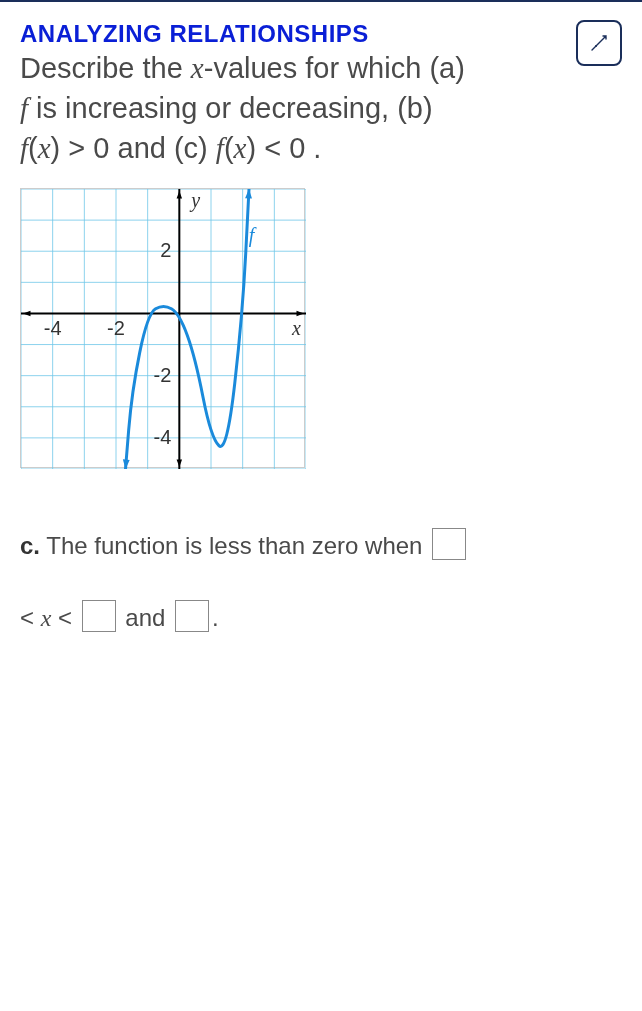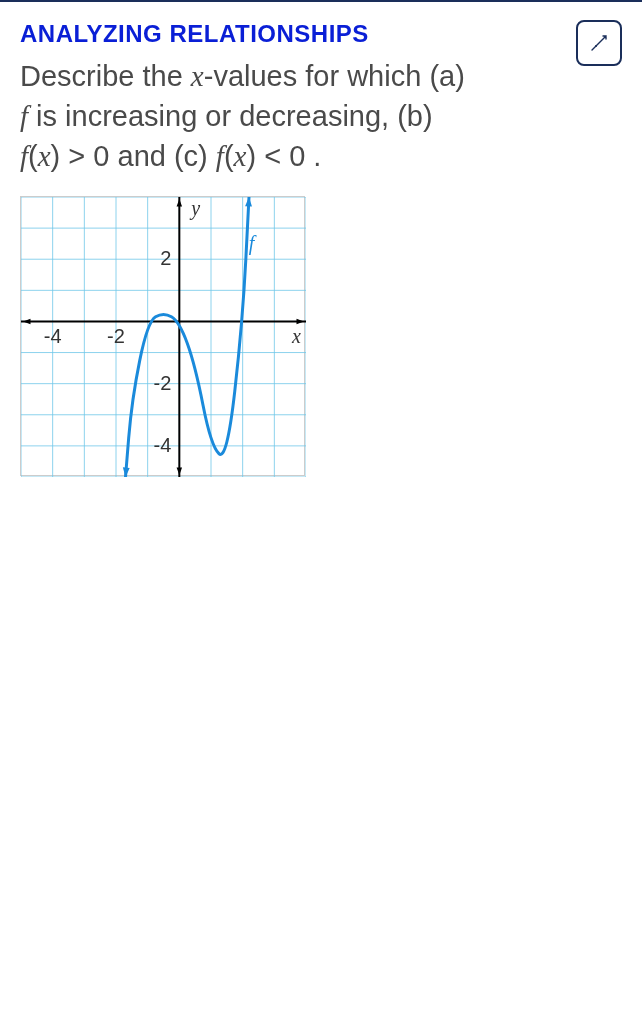--- a/index.html
+++ b/index.html
@@ -25,21 +25,20 @@
     display: flex;
     align-items: center;
     justify-content: center;
     cursor: pointer;
   }
   .heading {
     color: #0a1fd6;
     font-weight: bold;
     font-size: 24px;
     letter-spacing: 0.5px;
-    margin-bottom: 8px;
   }
   .prompt {
     font-size: 29px;
     line-height: 1.38;
     color: #4a4a4a;
     max-width: 480px;
     margin-bottom: 20px;
   }
   .italic { font-style: italic; font-family: 'Times New Roman', Times, serif; }
   .mathit { font-style: italic; font-family: 'Times New Roman', Times, serif; }
@@ -122,14 +121,19 @@
       <polygon points="104.49999999999999,280 101.84472820055474,270.35896625506007 108.68006057082322,270.9155576052105" fill="#1a8adb"></polygon>
       <polygon points="228,0 230.9470903257603,9.555870374372496 224.09799829875806,9.207300512283988" fill="#1a8adb"></polygon>
       <text x="227.66666666666666" y="52.888888888888886" font-size="20" font-style="italic" fill="#1a8adb" font-family="Times New Roman">f</text>
     </svg>
 </div>
 
 <div class="answers">
 
 
 
+  <div class="row">
+    <b>c.</b><span> The function is less than zero when </span><span class="ansbox"></span>
+    <br><br>
+    <span>&lt; </span><span class="mathit">x</span><span> &lt; </span><span class="ansbox"></span><span> and </span><span class="ansbox"></span><span>.</span>
+  </div>
 
 </div>
 
 </body></html>

